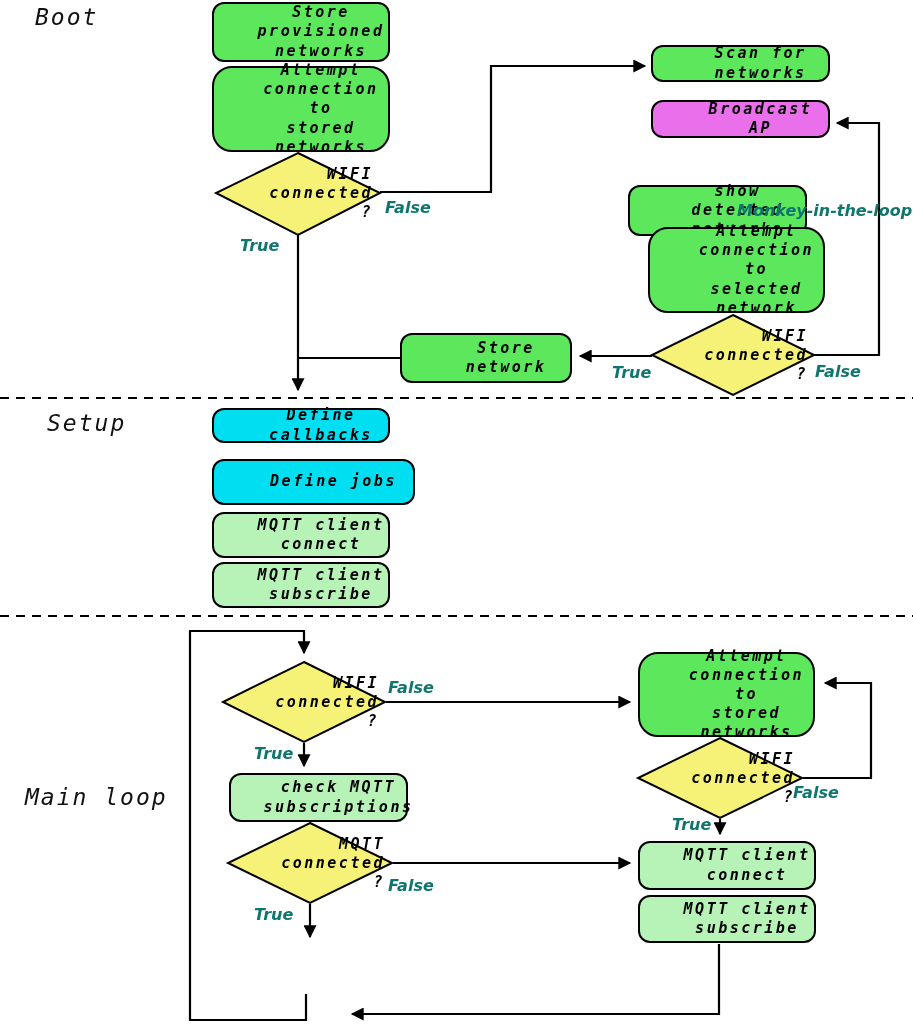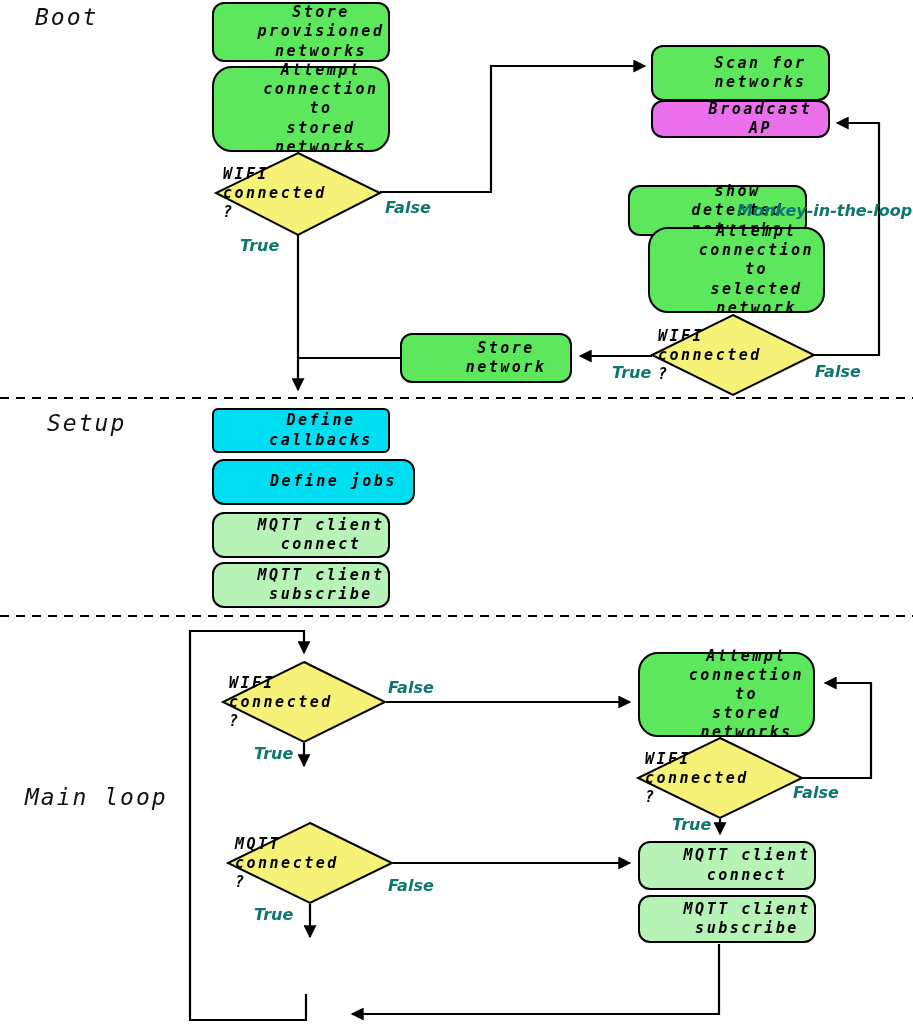--- a/index.html
+++ b/index.html
@@ -12,21 +12,21 @@
   .node{
     position:absolute;display:flex;align-items:center;justify-content:center;
     border:2.5px solid #000;box-sizing:border-box;text-align:center;
     font-family:"DejaVu Sans Mono","Liberation Mono",monospace;
     font-weight:bold;font-size:15px;line-height:1.28;letter-spacing:2.5px;
     white-space:pre-line;color:#000;padding-left:40px;
   }
   .r-big{border-radius:20px;}
   .r-med{border-radius:12px;}
   .dlabel{
-    position:absolute;text-align:left;
+    position:absolute;text-align:right;
     font-family:"DejaVu Sans Mono","Liberation Mono",monospace;
     font-weight:bold;font-size:15px;line-height:1.28;letter-spacing:2.5px;
     white-space:pre-line;color:#000;
   }
   .elabel{
     position:absolute;font-family:"DejaVu Sans","Liberation Sans",sans-serif;
     font-weight:bold;font-size:16px;color:#0f766e;white-space:nowrap;
   }
   .elabel.small{font-size:16px;}
   .seclabel{
@@ -76,41 +76,43 @@
   <div class="seclabel" style="left:47px;top:410px;">Setup</div>
   <div class="seclabel" style="left:25px;top:784px;">Main loop</div>
 
   <div class="node r-med" style="left: 212px; top: 2px; width: 178px; height: 60px; background-color: rgb(92, 231, 92);">Store
 provisioned
 networks</div>
   <div class="node r-big" style="left: 212px; top: 66px; width: 178px; height: 86px; background-color: rgb(92, 231, 92);">Attempt
 connection to
 stored
 networks</div>
-  <div class="node r-med" style="left: 651px; top: 45px; width: 179px; height: 56px; background-color: rgb(92, 231, 92);">Scan for
+  <div class="node r-med" style="left: 651px; top: 45px; width: 179px; height: 37px; background-color: rgb(92, 231, 92);">Scan for
 networks</div>
   <div class="node r-med" style="left: 651px; top: 100px; width: 179px; height: 38px; background-color: rgb(234, 111, 234);">Broadcast
 AP</div>
   <div class="node r-med" style="left: 628px; top: 150px; width: 179px; height: 51px; background-color: rgb(92, 231, 92); margin-top: 35px;">show detected
 networks</div>
   <div class="node r-big" style="left: 648px; top: 227px; width: 177px; height: 86px; background-color: rgb(92, 231, 92);">Attempt
 connection to
 selected
 network</div>
   <div class="node r-med" style="left: 400px; top: 333px; width: 172px; height: 50px; background-color: rgb(92, 231, 92);">Store
 network</div>
 
-  <div class="node r-med" style="left: 212px; top: 408px; width: 178px; height: 45px; background-color: rgb(0, 223, 242); border-radius: 6px;">Define
+  <div class="node r-med" style="left: 212px; top: 408px; width: 178px; height: 35px; background-color: rgb(0, 223, 242);">Define
 callbacks</div>
   <div class="node r-med" style="left: 212px; top: 459px; width: 203px; height: 46px; background-color: rgb(0, 223, 242);">Define jobs</div>
   <div class="node r-med" style="left: 212px; top: 512px; width: 178px; height: 46px; background-color: rgb(183, 242, 183);">MQTT client
 connect</div>
   <div class="node r-med" style="left: 212px; top: 562px; width: 178px; height: 46px; background-color: rgb(183, 242, 183);">MQTT client
 subscribe</div>
 
+  <div class="node r-med" style="left: 229px; top: 773px; width: 179px; height: 49px; background-color: rgb(183, 242, 183);">check MQTT
+subscriptions</div>
   <div class="node r-big" style="left: 638px; top: 652px; width: 177px; height: 85px; background-color: rgb(92, 231, 92);">Attempt
 connection to
 stored
 networks</div>
   <div class="node r-med" style="left: 638px; top: 841px; width: 178px; height: 49px; background-color: rgb(183, 242, 183);">MQTT client
 connect</div>
   <div class="node r-med" style="left: 638px; top: 895px; width: 178px; height: 48px; background-color: rgb(183, 242, 183);">MQTT client
 subscribe</div>
 
   <div class="dlabel" style="left:223px;top:165px;width:150px;">WIFI

